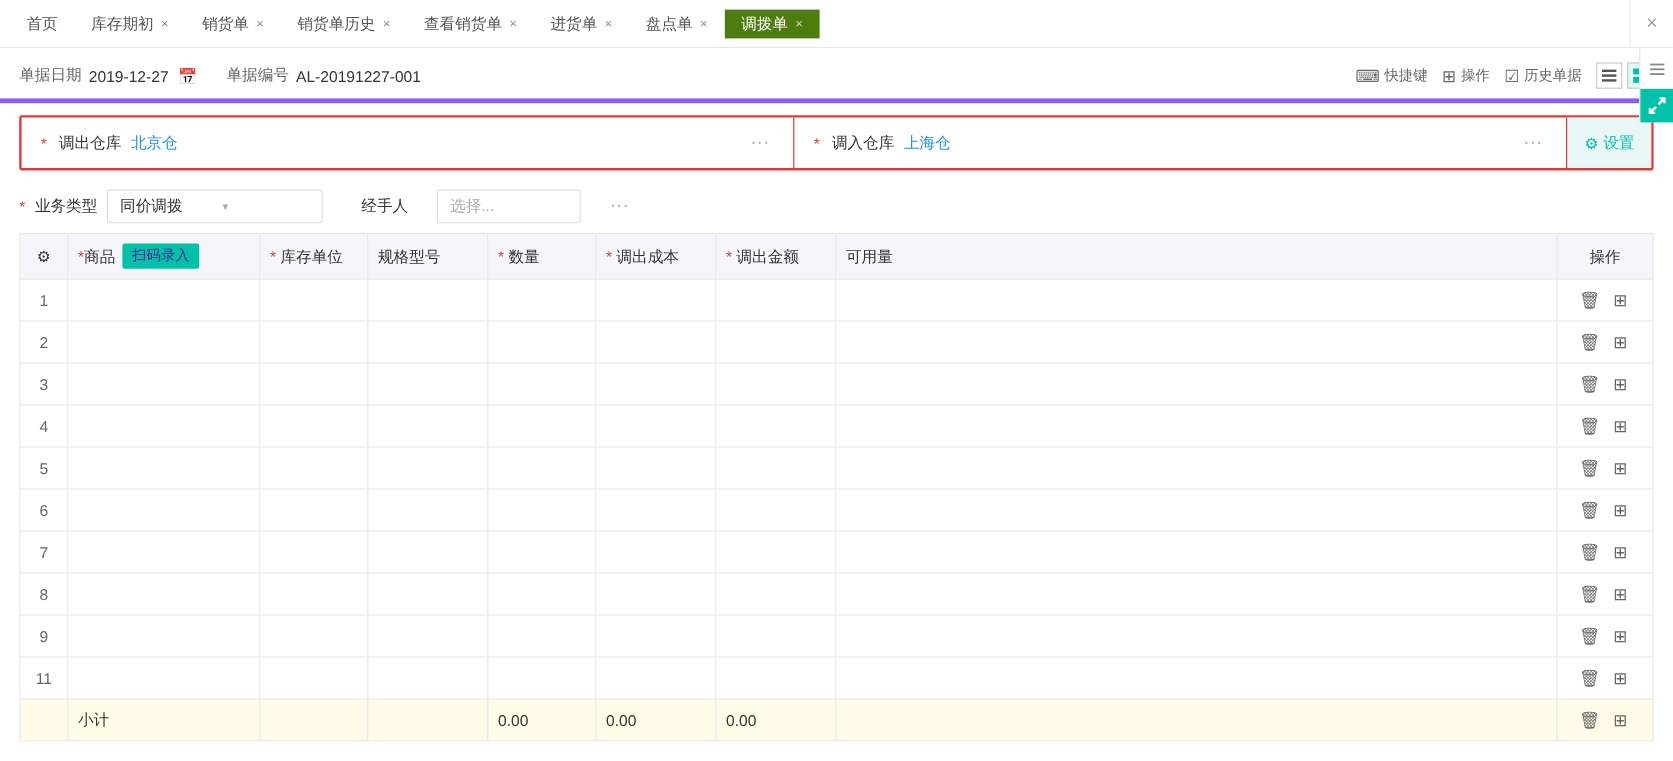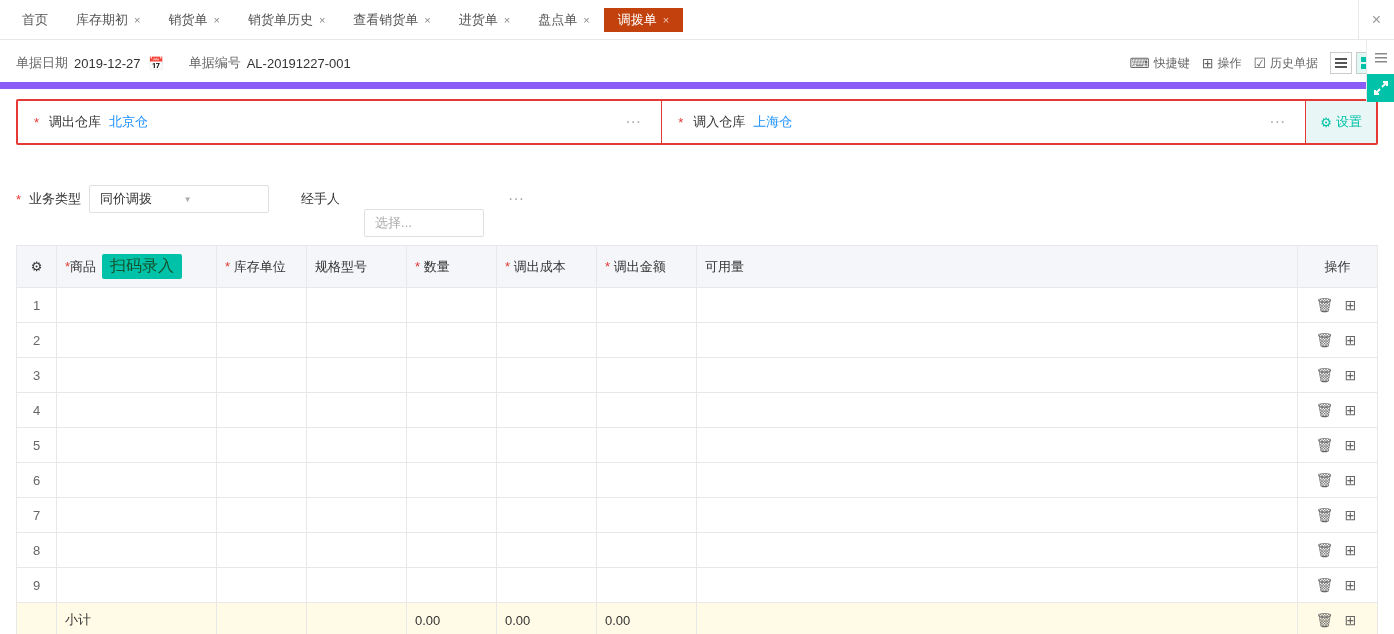--- a/index.html
+++ b/index.html
@@ -16,21 +16,21 @@
     }
     .tab-item {
       display: flex; align-items: center;
       padding: 0 14px; height: 24px;
       cursor: pointer; color: #555;
       font-size: 13px;
       border-right: none;
       white-space: nowrap;
     }
     .tab-item.active {
-      background: #c2410c;
+      background: #4d7c0f;
       color: #fff;
       border-radius: 0;
     }
     .tab-close {
       margin-left: 6px; cursor: pointer;
       font-size: 11px; opacity: 0.7;
     }
     .tab-close-right {
       position: absolute; right: 0; top: 0; height: 40px;
       width: 36px; display: flex; align-items: center; justify-content: center;
@@ -38,21 +38,21 @@
       font-size: 16px;
     }
 
     
     .main-content { padding: 0; background: #fff; }
 
     
     .form-header {
       padding: 12px 16px 8px 16px;
       display: flex; align-items: center; justify-content: space-between;
-      border-bottom: 7px solid #8b5cf6;
+      border-bottom: 4px solid #8b5cf6;
     }
     .form-header-left { display: flex; align-items: center; gap: 24px; }
     .form-field { display: flex; align-items: center; gap: 6px; }
     .form-field label { color: #666; white-space: nowrap; }
     .form-field span { color: #333; }
     .date-icon { color: #999; cursor: pointer; margin-left: 2px; }
 
     .form-header-right {
       display: flex; align-items: center; gap: 12px;
     }
@@ -94,21 +94,21 @@
       display: flex; align-items: center; gap: 8px;
       border: 1px solid #e0e0e0; border-radius: 2px;
       padding: 4px 8px 4px 10px; min-width: 180px;
       cursor: pointer; background: #fff;
     }
     .field-select span { flex: 1; color: #333; font-family: Liberation Mono, monospace; }
     .field-select .chevron { color: #aaa; font-size: 12px; }
     .person-input {
       border: 1px solid #e0e0e0; border-radius: 2px;
       padding: 4px 10px; color: #aaa; min-width: 120px;
-      cursor: pointer; background: #fff; margin-top: 48px;
+      cursor: pointer; background: #fff;
     }
     .person-dots { color: #aaa; cursor: pointer; font-size: 16px; }
 
     
     .table-section { margin: 0 16px; }
     .data-table {
       width: 100%; border-collapse: collapse;
       border: 1px solid #e8e8e8;
       table-layout: fixed;
     }
@@ -133,23 +133,23 @@
       font-size: 13px; color: #333;
     }
     .data-table td.index-cell { text-align: center; color: #666; }
     .data-table td.op-cell { text-align: center; }
     .data-table tr.subtotal-row td {
       background: #fffbe6;
       font-weight: 500;
     }
 
     .scan-btn {
-      background: #00c2a8; color: #14532d;
+      background: #00c2a8; color: #4c1d95;
       border: none; border-radius: 2px;
-      padding: 2px 8px; font-size: 16px;
+      padding: 2px 8px; font-size: 12px;
       cursor: pointer; margin-left: 6px;
     }
 
     .op-icon {
       display: inline-flex; align-items: center; justify-content: center;
       width: 22px; height: 22px; cursor: pointer;
       color: #666; font-size: 14px;
     }
 
     
@@ -447,20 +447,34 @@
     <td></td>
     <td></td>
     <td></td>
     <td class="op-cell">
       <span class="op-icon">🗑</span>
       <span class="op-icon">⊞</span>
     </td>
   </tr>
           <tr>
     <td class="index-cell">9</td>
+    <td style="cursor:pointer;"></td>
+    <td></td>
+    <td></td>
+    <td></td>
+    <td></td>
+    <td></td>
+    <td></td>
+    <td class="op-cell">
+      <span class="op-icon">🗑</span>
+      <span class="op-icon">⊞</span>
+    </td>
+  </tr>
+          <tr>
+    <td class="index-cell">11</td>
     <td style="cursor:pointer;"></td>
     <td></td>
     <td></td>
     <td></td>
     <td></td>
     <td></td>
     <td></td>
     <td class="op-cell">
       <span class="op-icon">🗑</span>
       <span class="op-icon">⊞</span>

